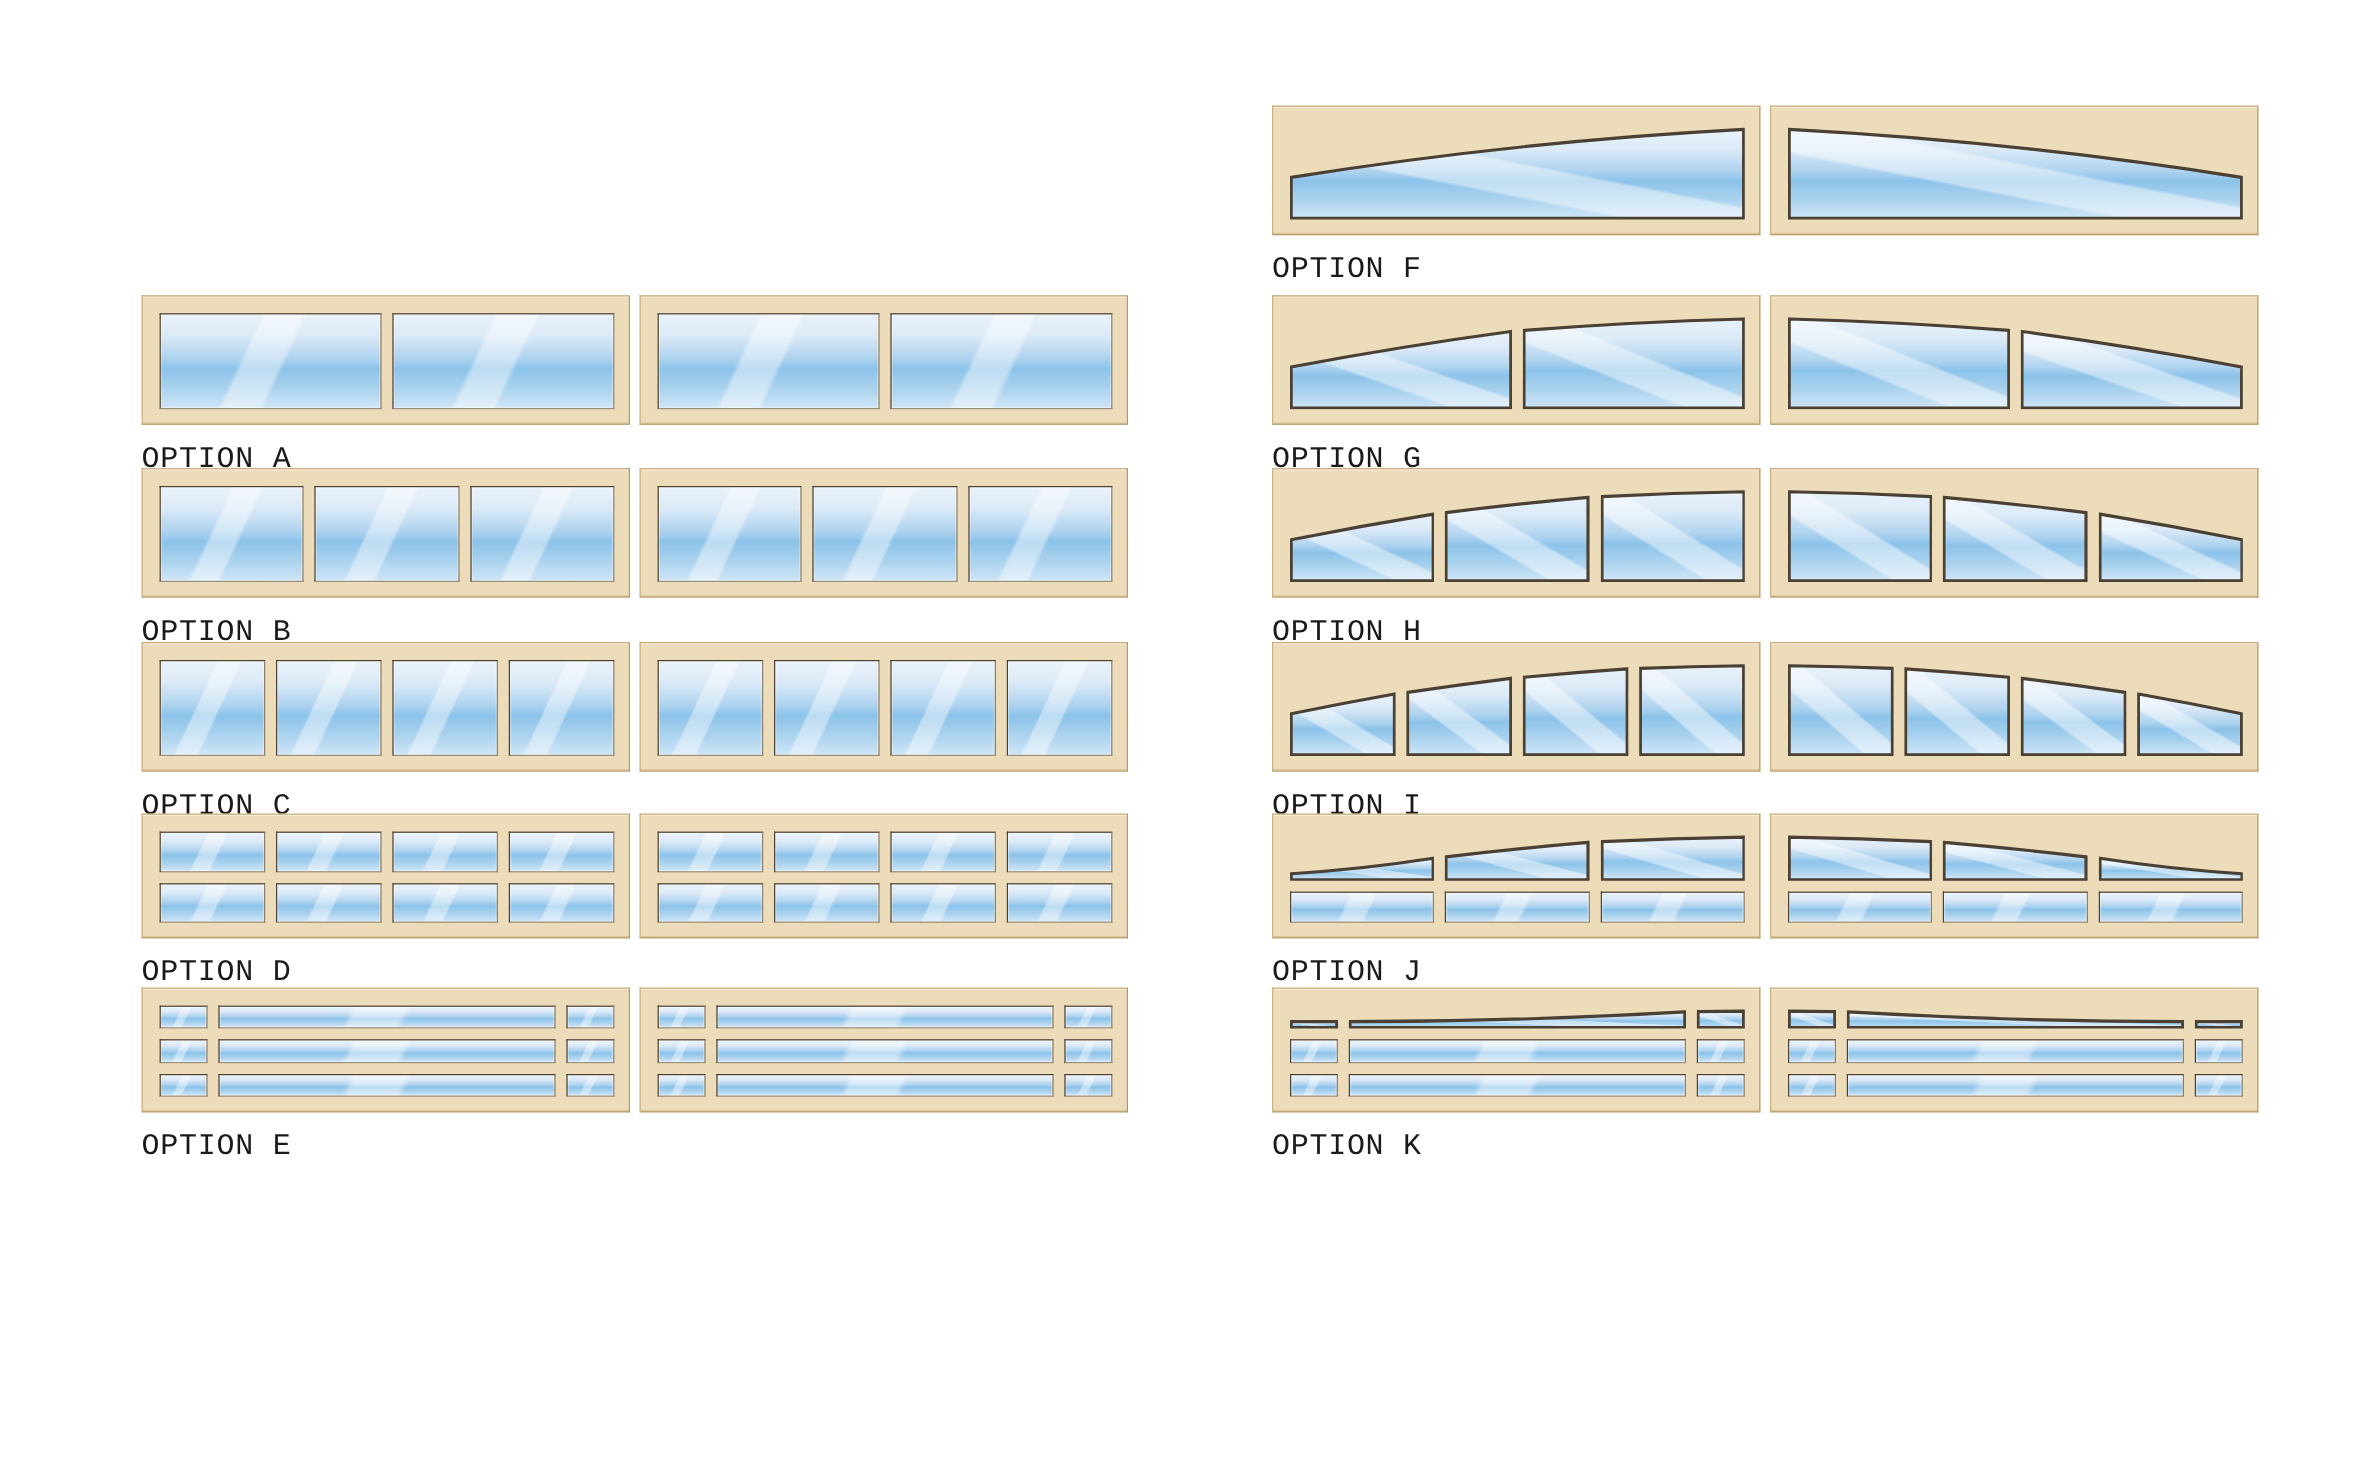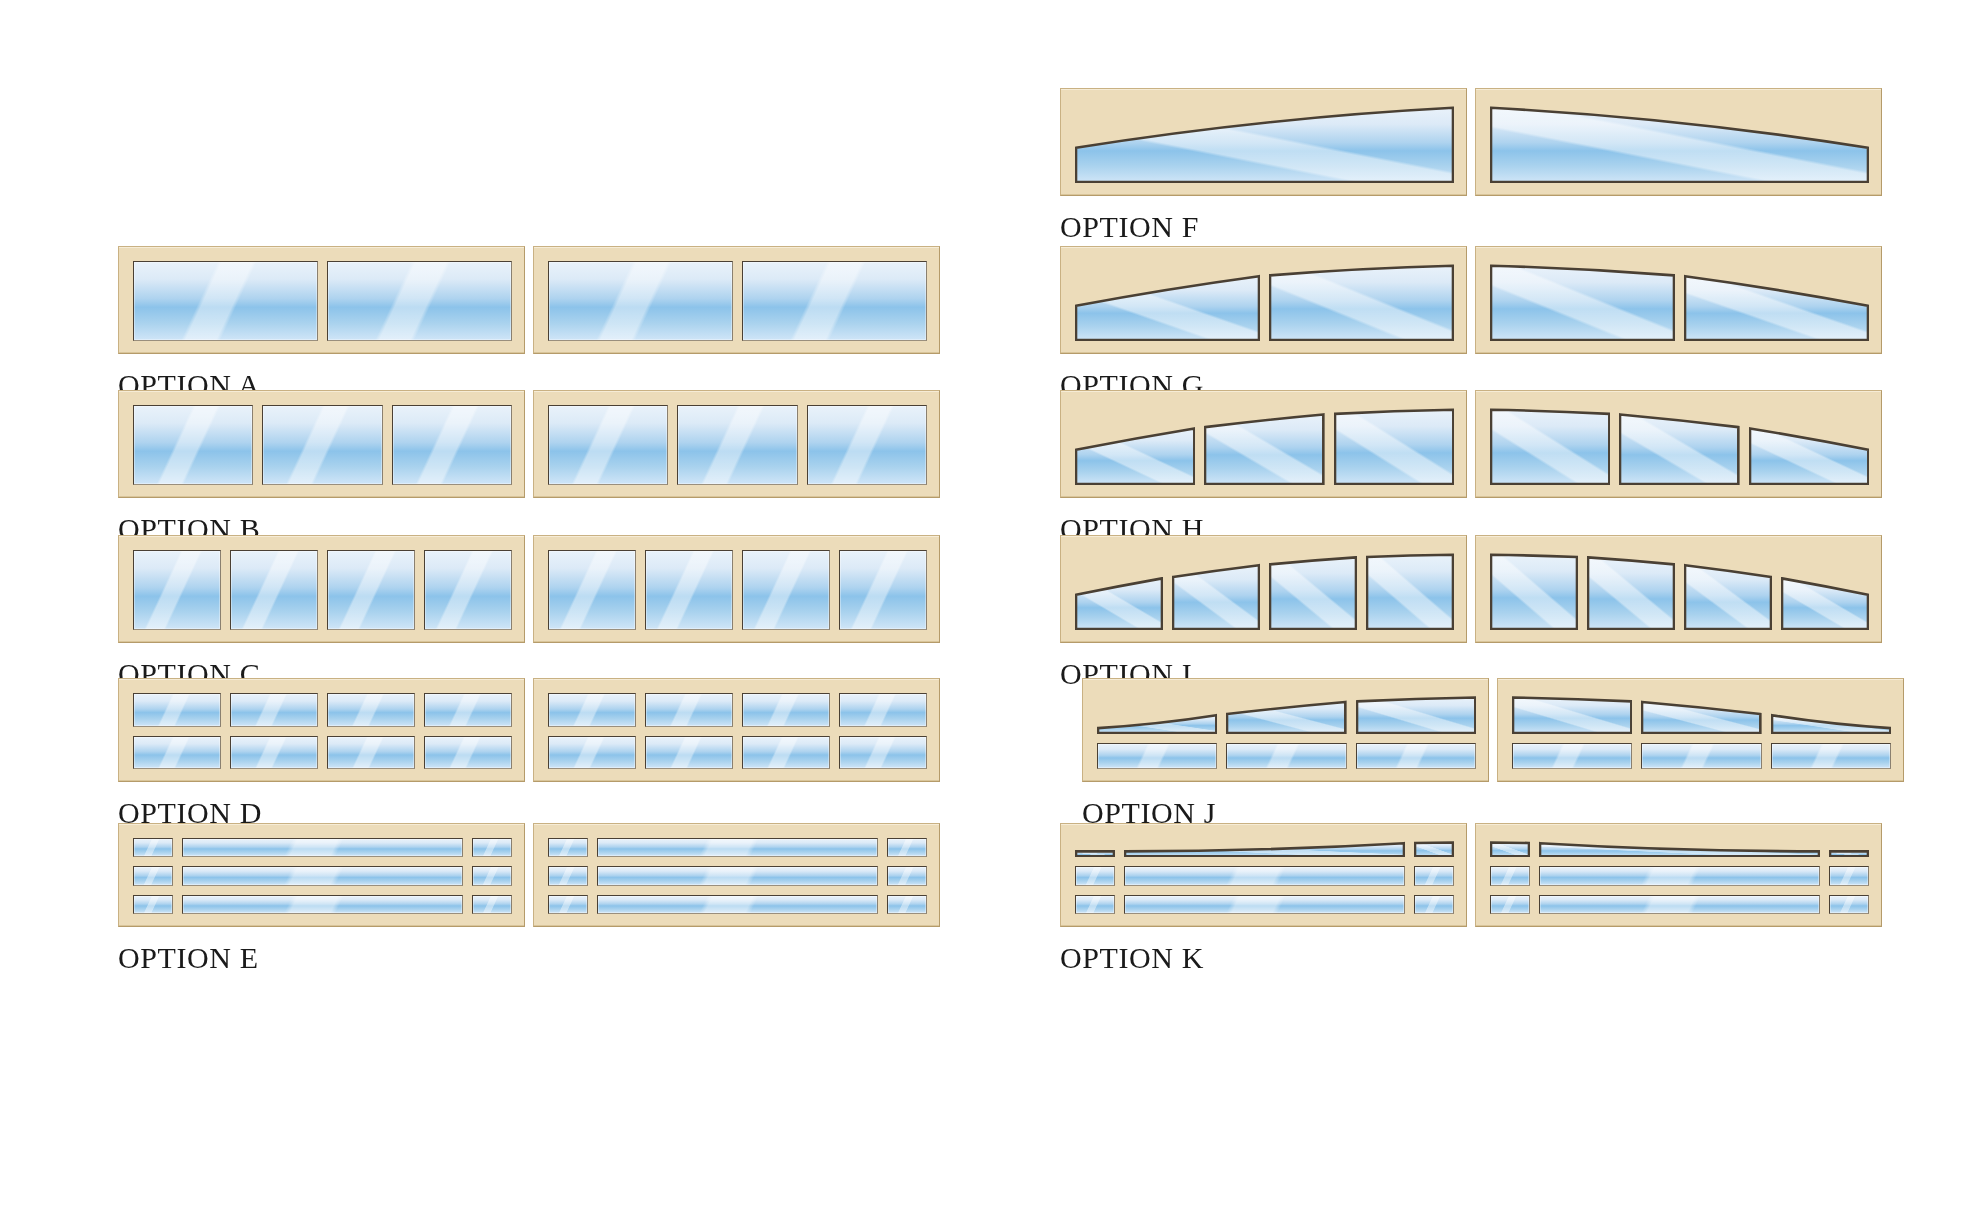--- a/index.html
+++ b/index.html
@@ -60,23 +60,23 @@
   .glass.lite { border-width: 1.3px; }
 
   
   .arch-wrap { position: absolute; }
   .arch-wrap svg { position: absolute; inset: 0; width: 100%; height: 100%; display: block; }
 
   
   .opt-label {
     position: absolute;
     left: 0;
-    font-family: Liberation Serif, serif;
+    font-family: Liberation Mono, monospace;
     font-weight: 300;
-    font-size: 30px;
+    font-size: 25px;
     letter-spacing: 0.6px;
     color: #1a1a1a;
     white-space: nowrap;
   }
 </style>
 </head>
 <body>
 
 <div id="sheet">
     <div class="column" id="col-left" style="left: 118px;">
@@ -708,21 +708,21 @@
                 </defs>
                 <path d="M 1 79 L 1 28.381289464707145 Q 44 36.05152289388129 87 44.800000000000004 L 87 79 Z" fill="url(#gradI1-3)"></path>
                 <path d="M 1 79 L 1 28.381289464707145 Q 44 36.05152289388129 87 44.800000000000004 L 87 79 Z" fill="url(#sheenI1-3)"></path>
                 <path d="M 1 79 L 1 28.381289464707145 Q 44 36.05152289388129 87 44.800000000000004 L 87 79 Z" fill="none" stroke="#4a4034" stroke-width="2.6"></path>
               </svg>
             </div>
           </div>
         </div>
         <div class="opt-label" style="top: 122px;">OPTION I</div>
       </div>
-      <div class="option-block" style="top: 678px; width: 822px; margin-left: 22px;">
+      <div class="option-block" style="top: 678px; width: 822px;">
         <div class="pair">
           <div class="panel" style="height: 104px; width: 407px; flex: 0 0 407px;">
             <div class="arch-wrap" style="left: 14px; top: 14px; width: 120.333px; height: 41.1px;">
               <svg viewBox="0 0 120.33333333333333 41.1" preserveAspectRatio="none">
                 <defs>
                   <linearGradient id="gradJ0-0" x1="0" y1="0" x2="0" y2="1">
                     <stop offset="0" stop-color="#e9f2fa"></stop>
                     <stop offset="0.22" stop-color="#dceaf7"></stop>
                     <stop offset="0.47" stop-color="#aed3ef"></stop>
                     <stop offset="0.58" stop-color="#8cc3ea"></stop>

